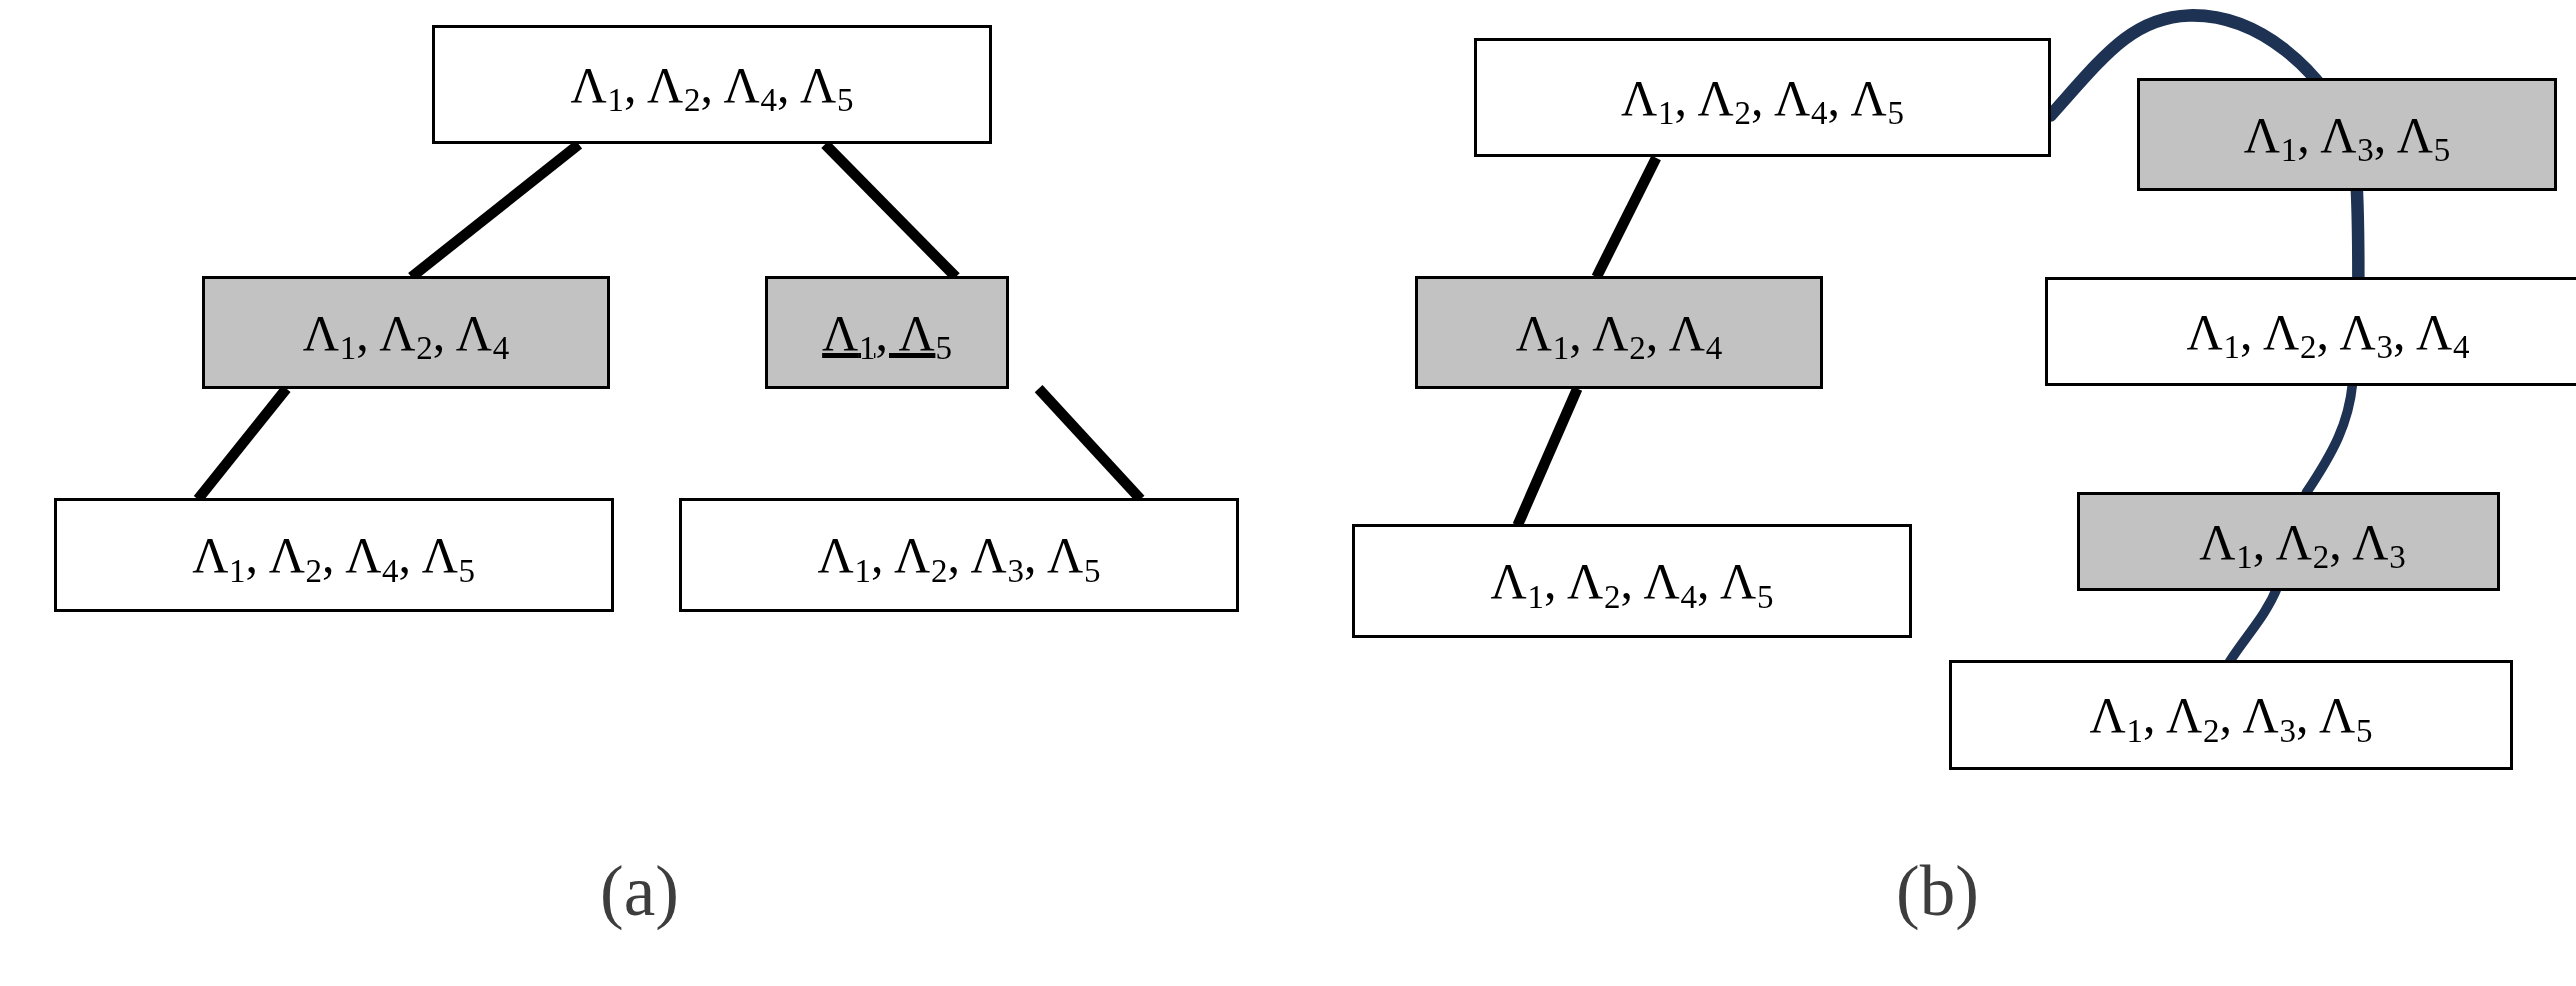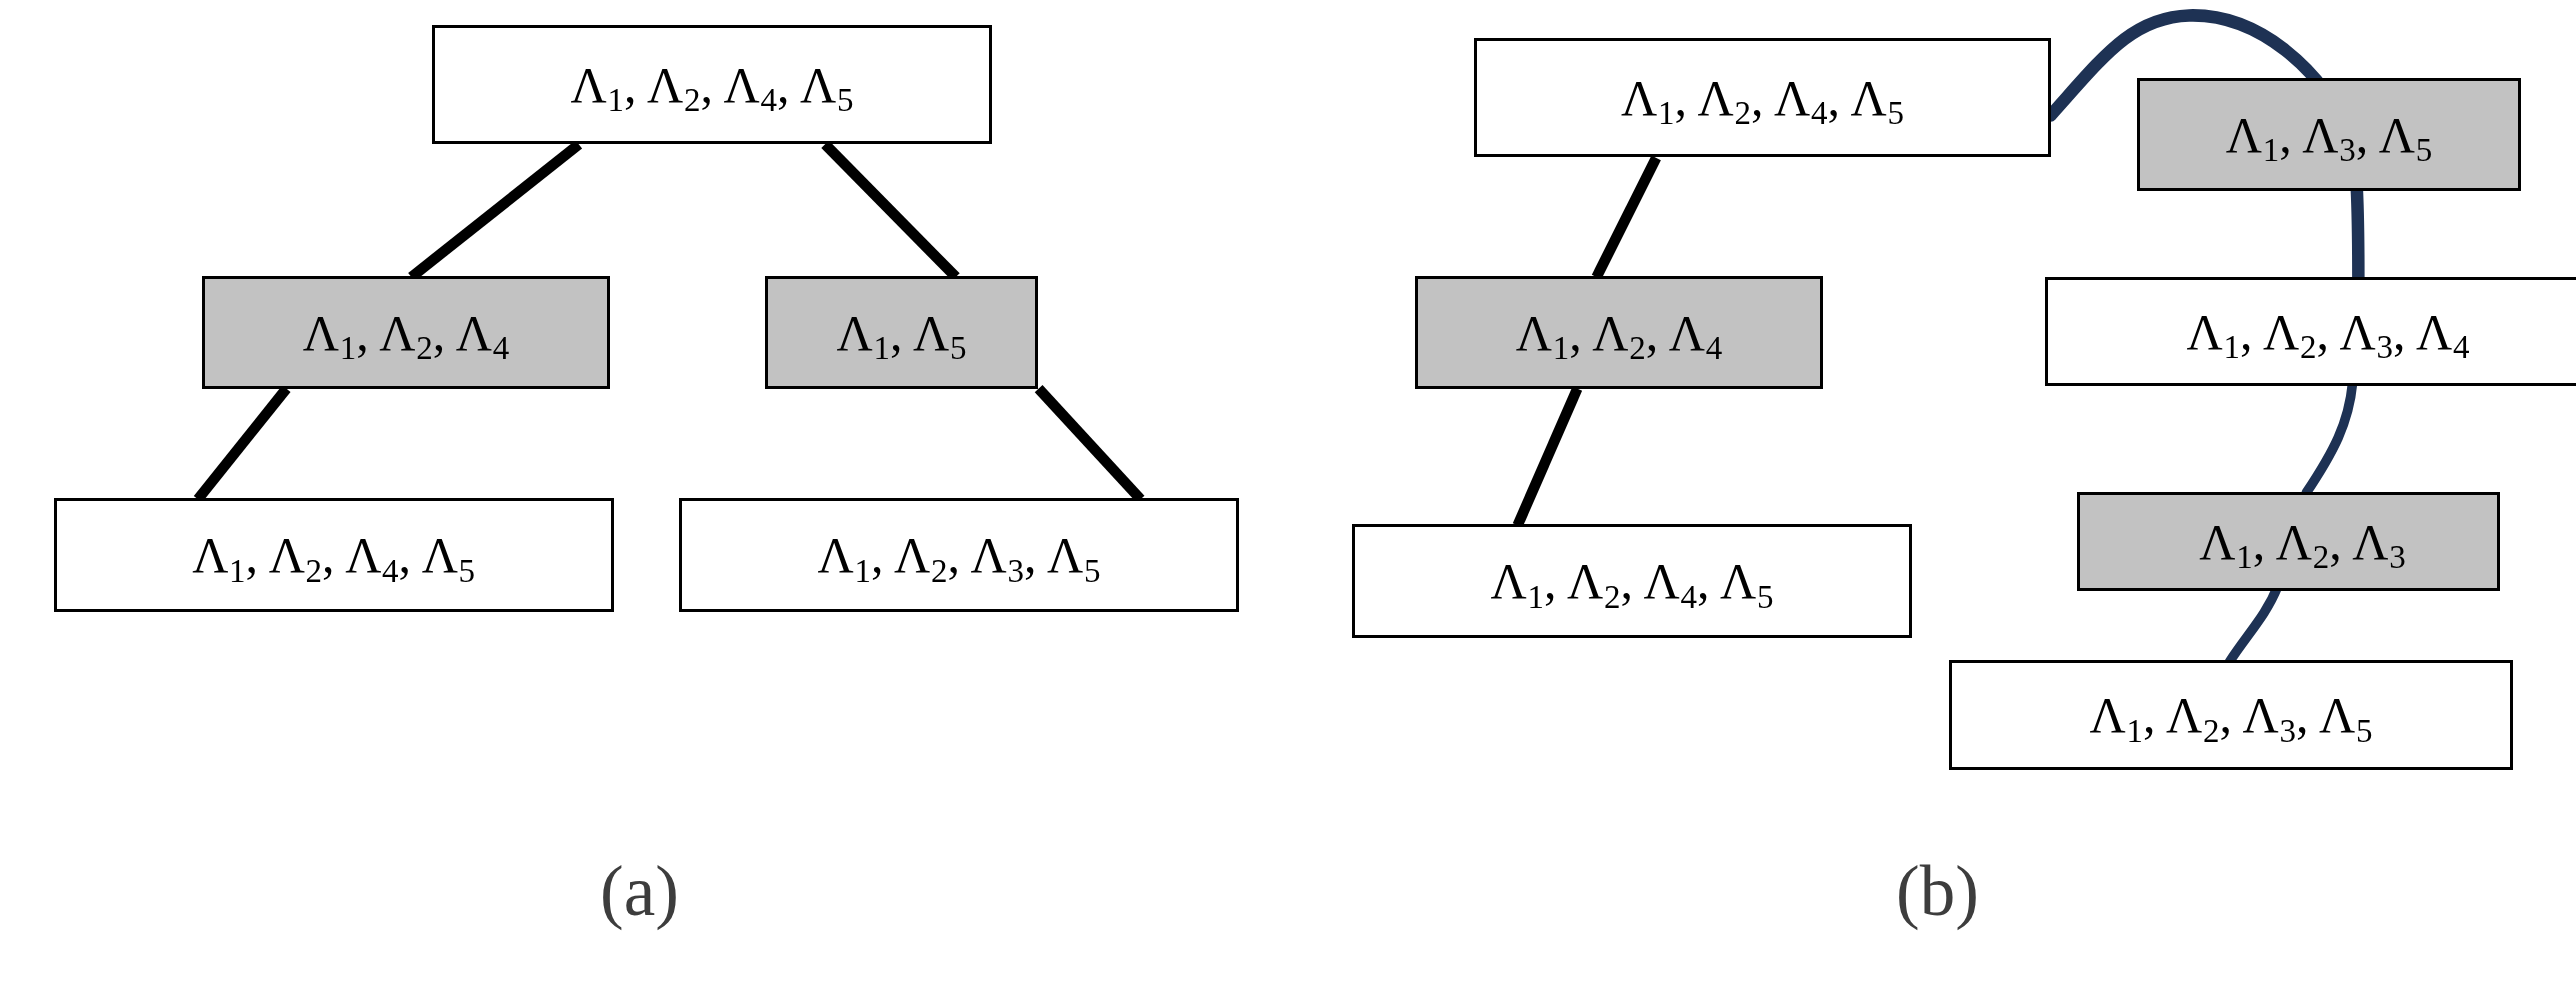--- a/index.html
+++ b/index.html
@@ -85,21 +85,21 @@
   </svg>
 
   <div class="node" style="left:388px; top:25px; width:560px; height:119px;">
     <span class="node-label">Λ<sub>1</sub>, Λ<sub>2</sub>, Λ<sub>4</sub>, Λ<sub>5</sub></span>
   </div>
 
   <div class="node shaded" style="left:158px; top:276px; width:408px; height:113px;">
     <span class="node-label">Λ<sub>1</sub>, Λ<sub>2</sub>, Λ<sub>4</sub></span>
   </div>
 
-  <div class="node shaded" style="left:721px; top:276px; width:273px; height:113px;">
+  <div class="node shaded" style="left:721px; top:276px; width:244px; height:113px;text-decoration:underline;">
     <span class="node-label">Λ<sub>1</sub>, Λ<sub>5</sub></span>
   </div>
 
   <div class="node" style="left:9.6px; top:498px; width:560px; height:114px;">
     <span class="node-label">Λ<sub>1</sub>, Λ<sub>2</sub>, Λ<sub>4</sub>, Λ<sub>5</sub></span>
   </div>
 
   <div class="node" style="left:635px; top:498px; width:560px; height:114px;">
     <span class="node-label">Λ<sub>1</sub>, Λ<sub>2</sub>, Λ<sub>3</sub>, Λ<sub>5</sub></span>
   </div>
@@ -111,21 +111,21 @@
   </div>
 
   <div class="node shaded" style="left:1371px; top:276px; width:408px; height:113px;">
     <span class="node-label">Λ<sub>1</sub>, Λ<sub>2</sub>, Λ<sub>4</sub></span>
   </div>
 
   <div class="node" style="left:1308px; top:524px; width:560px; height:114px;">
     <span class="node-label">Λ<sub>1</sub>, Λ<sub>2</sub>, Λ<sub>4</sub>, Λ<sub>5</sub></span>
   </div>
 
-  <div class="node shaded" style="left:2093px; top:78px; width:384px; height:113px;">
+  <div class="node shaded" style="left:2093px; top:78px; width:420px; height:113px;">
     <span class="node-label">Λ<sub>1</sub>, Λ<sub>3</sub>, Λ<sub>5</sub></span>
   </div>
 
   <div class="node" style="left:2001px; top:277px; width:566px; height:109px;">
     <span class="node-label">Λ<sub>1</sub>, Λ<sub>2</sub>, Λ<sub>3</sub>, Λ<sub>4</sub></span>
   </div>
 
   <div class="node shaded" style="left:2033px; top:492px; width:423px; height:99px;padding-left:28px;">
     <span class="node-label">Λ<sub>1</sub>, Λ<sub>2</sub>, Λ<sub>3</sub></span>
   </div>

